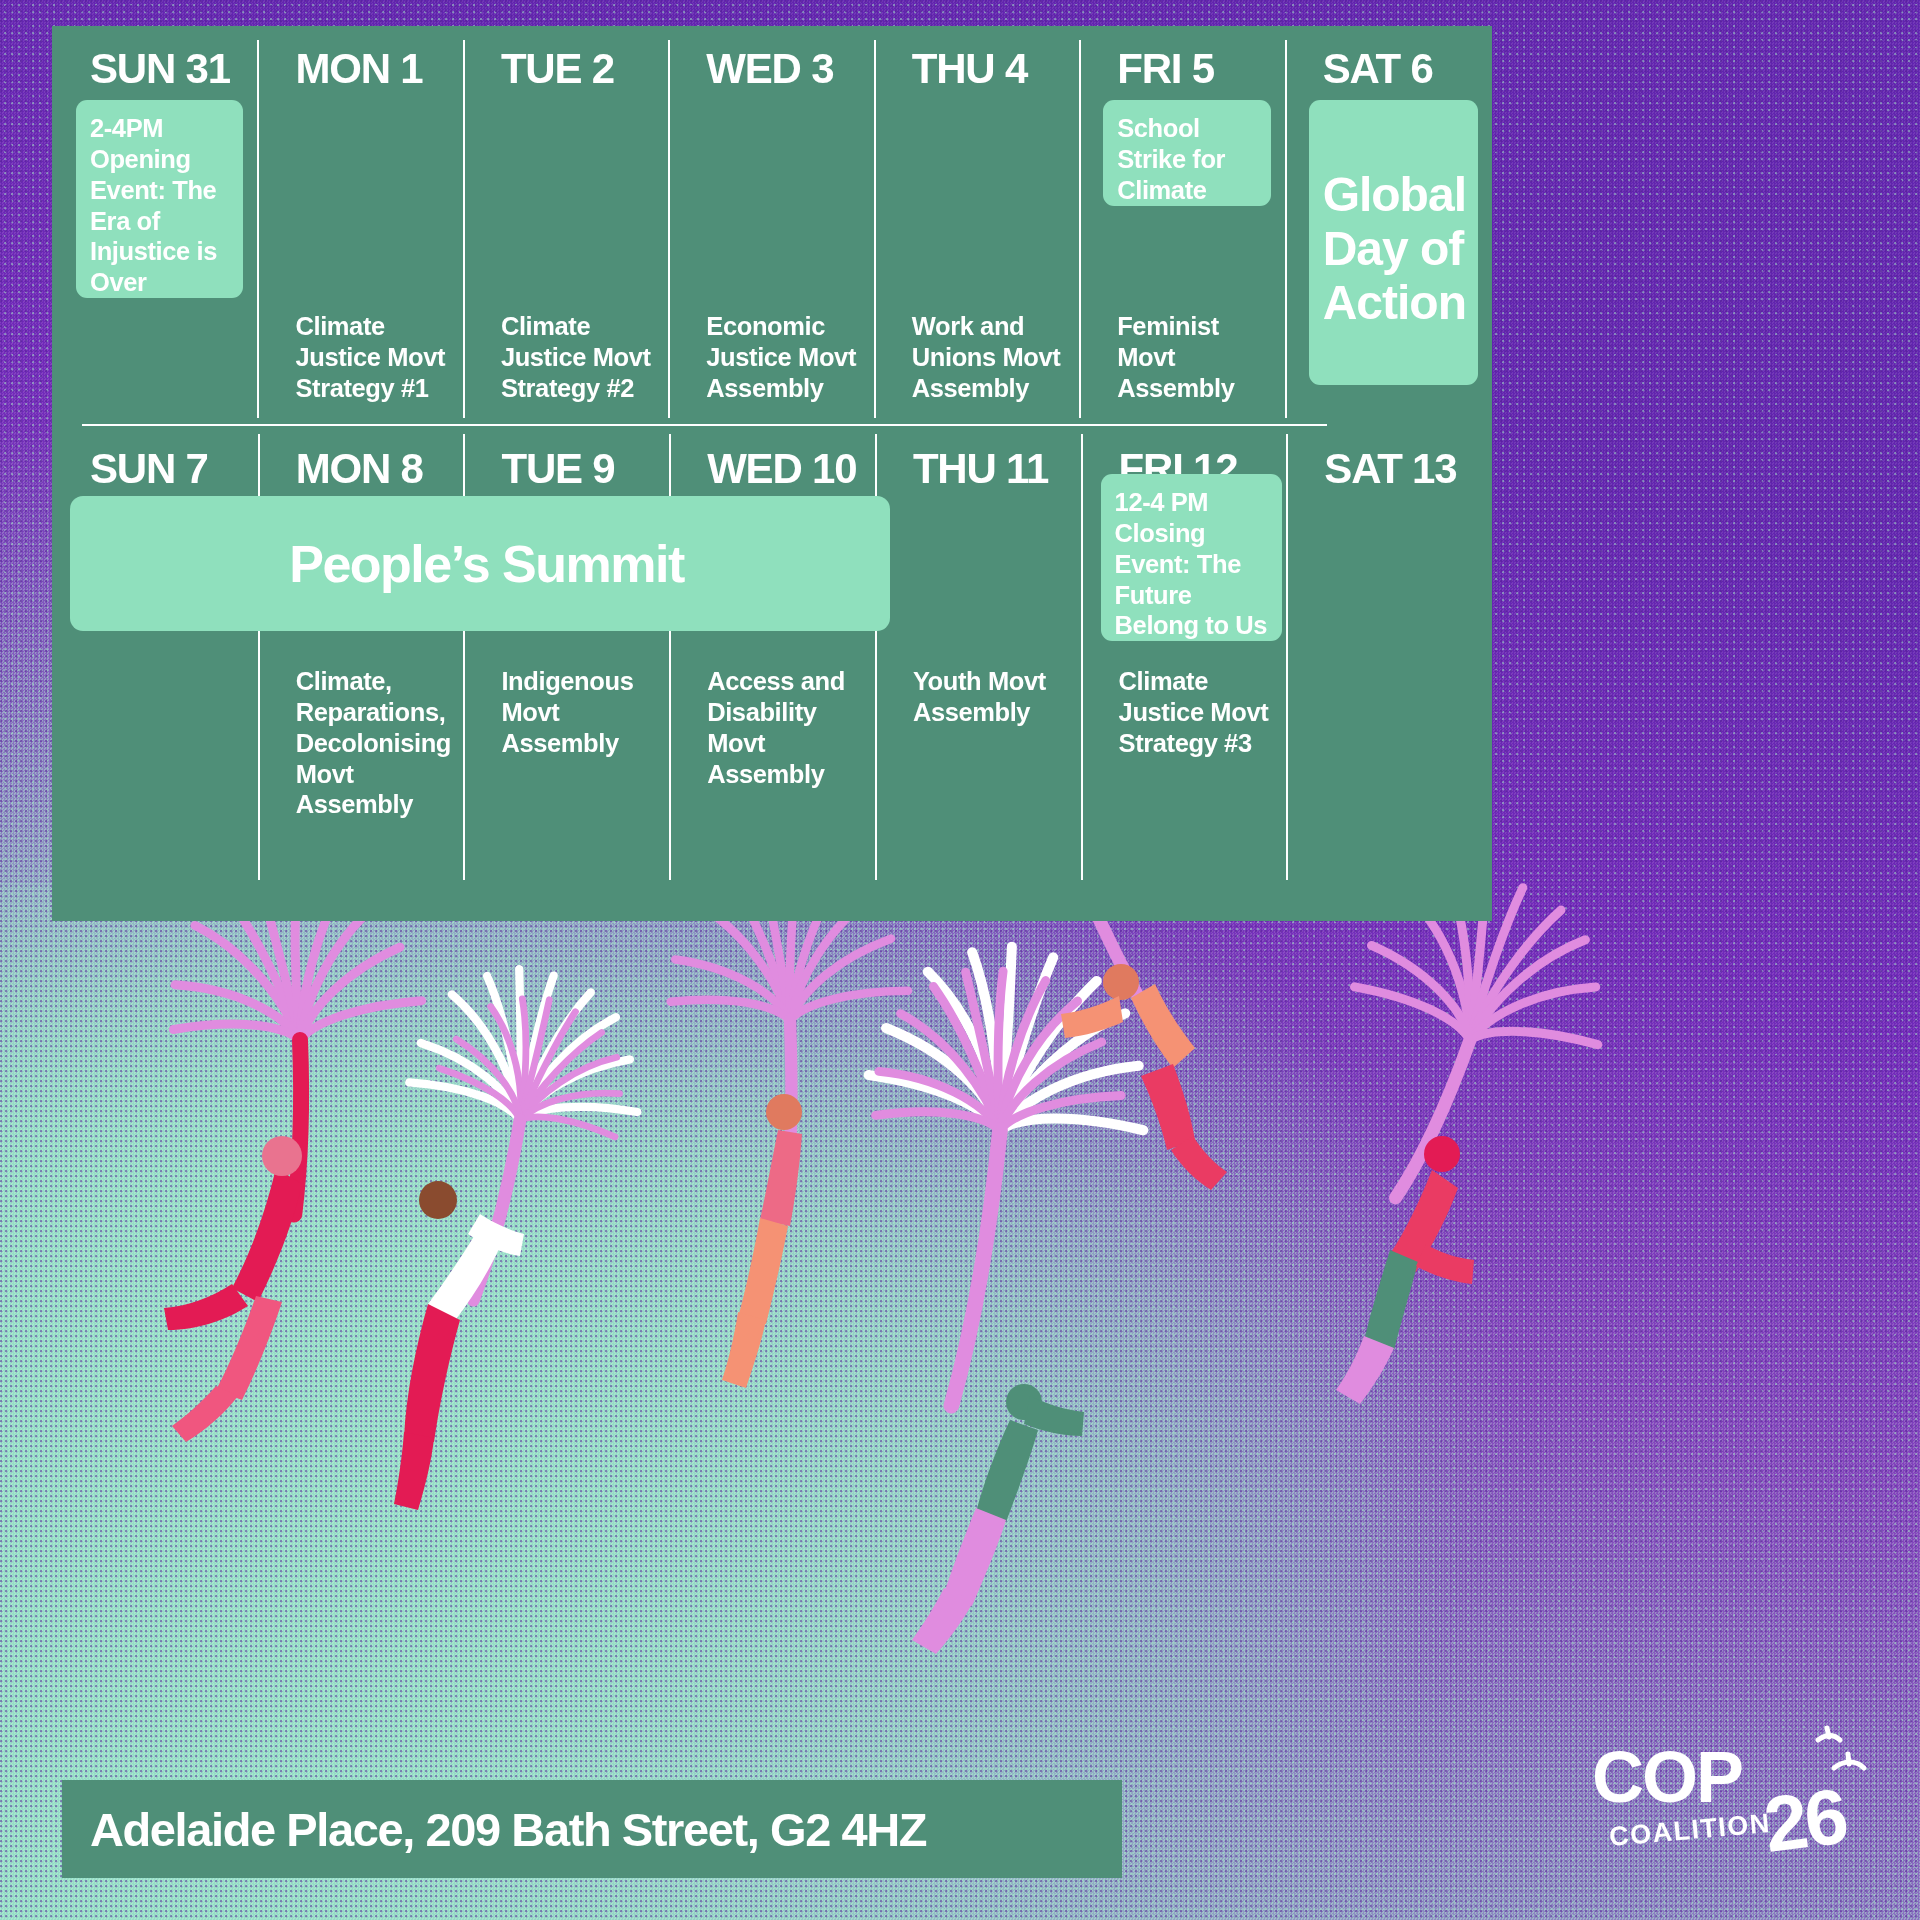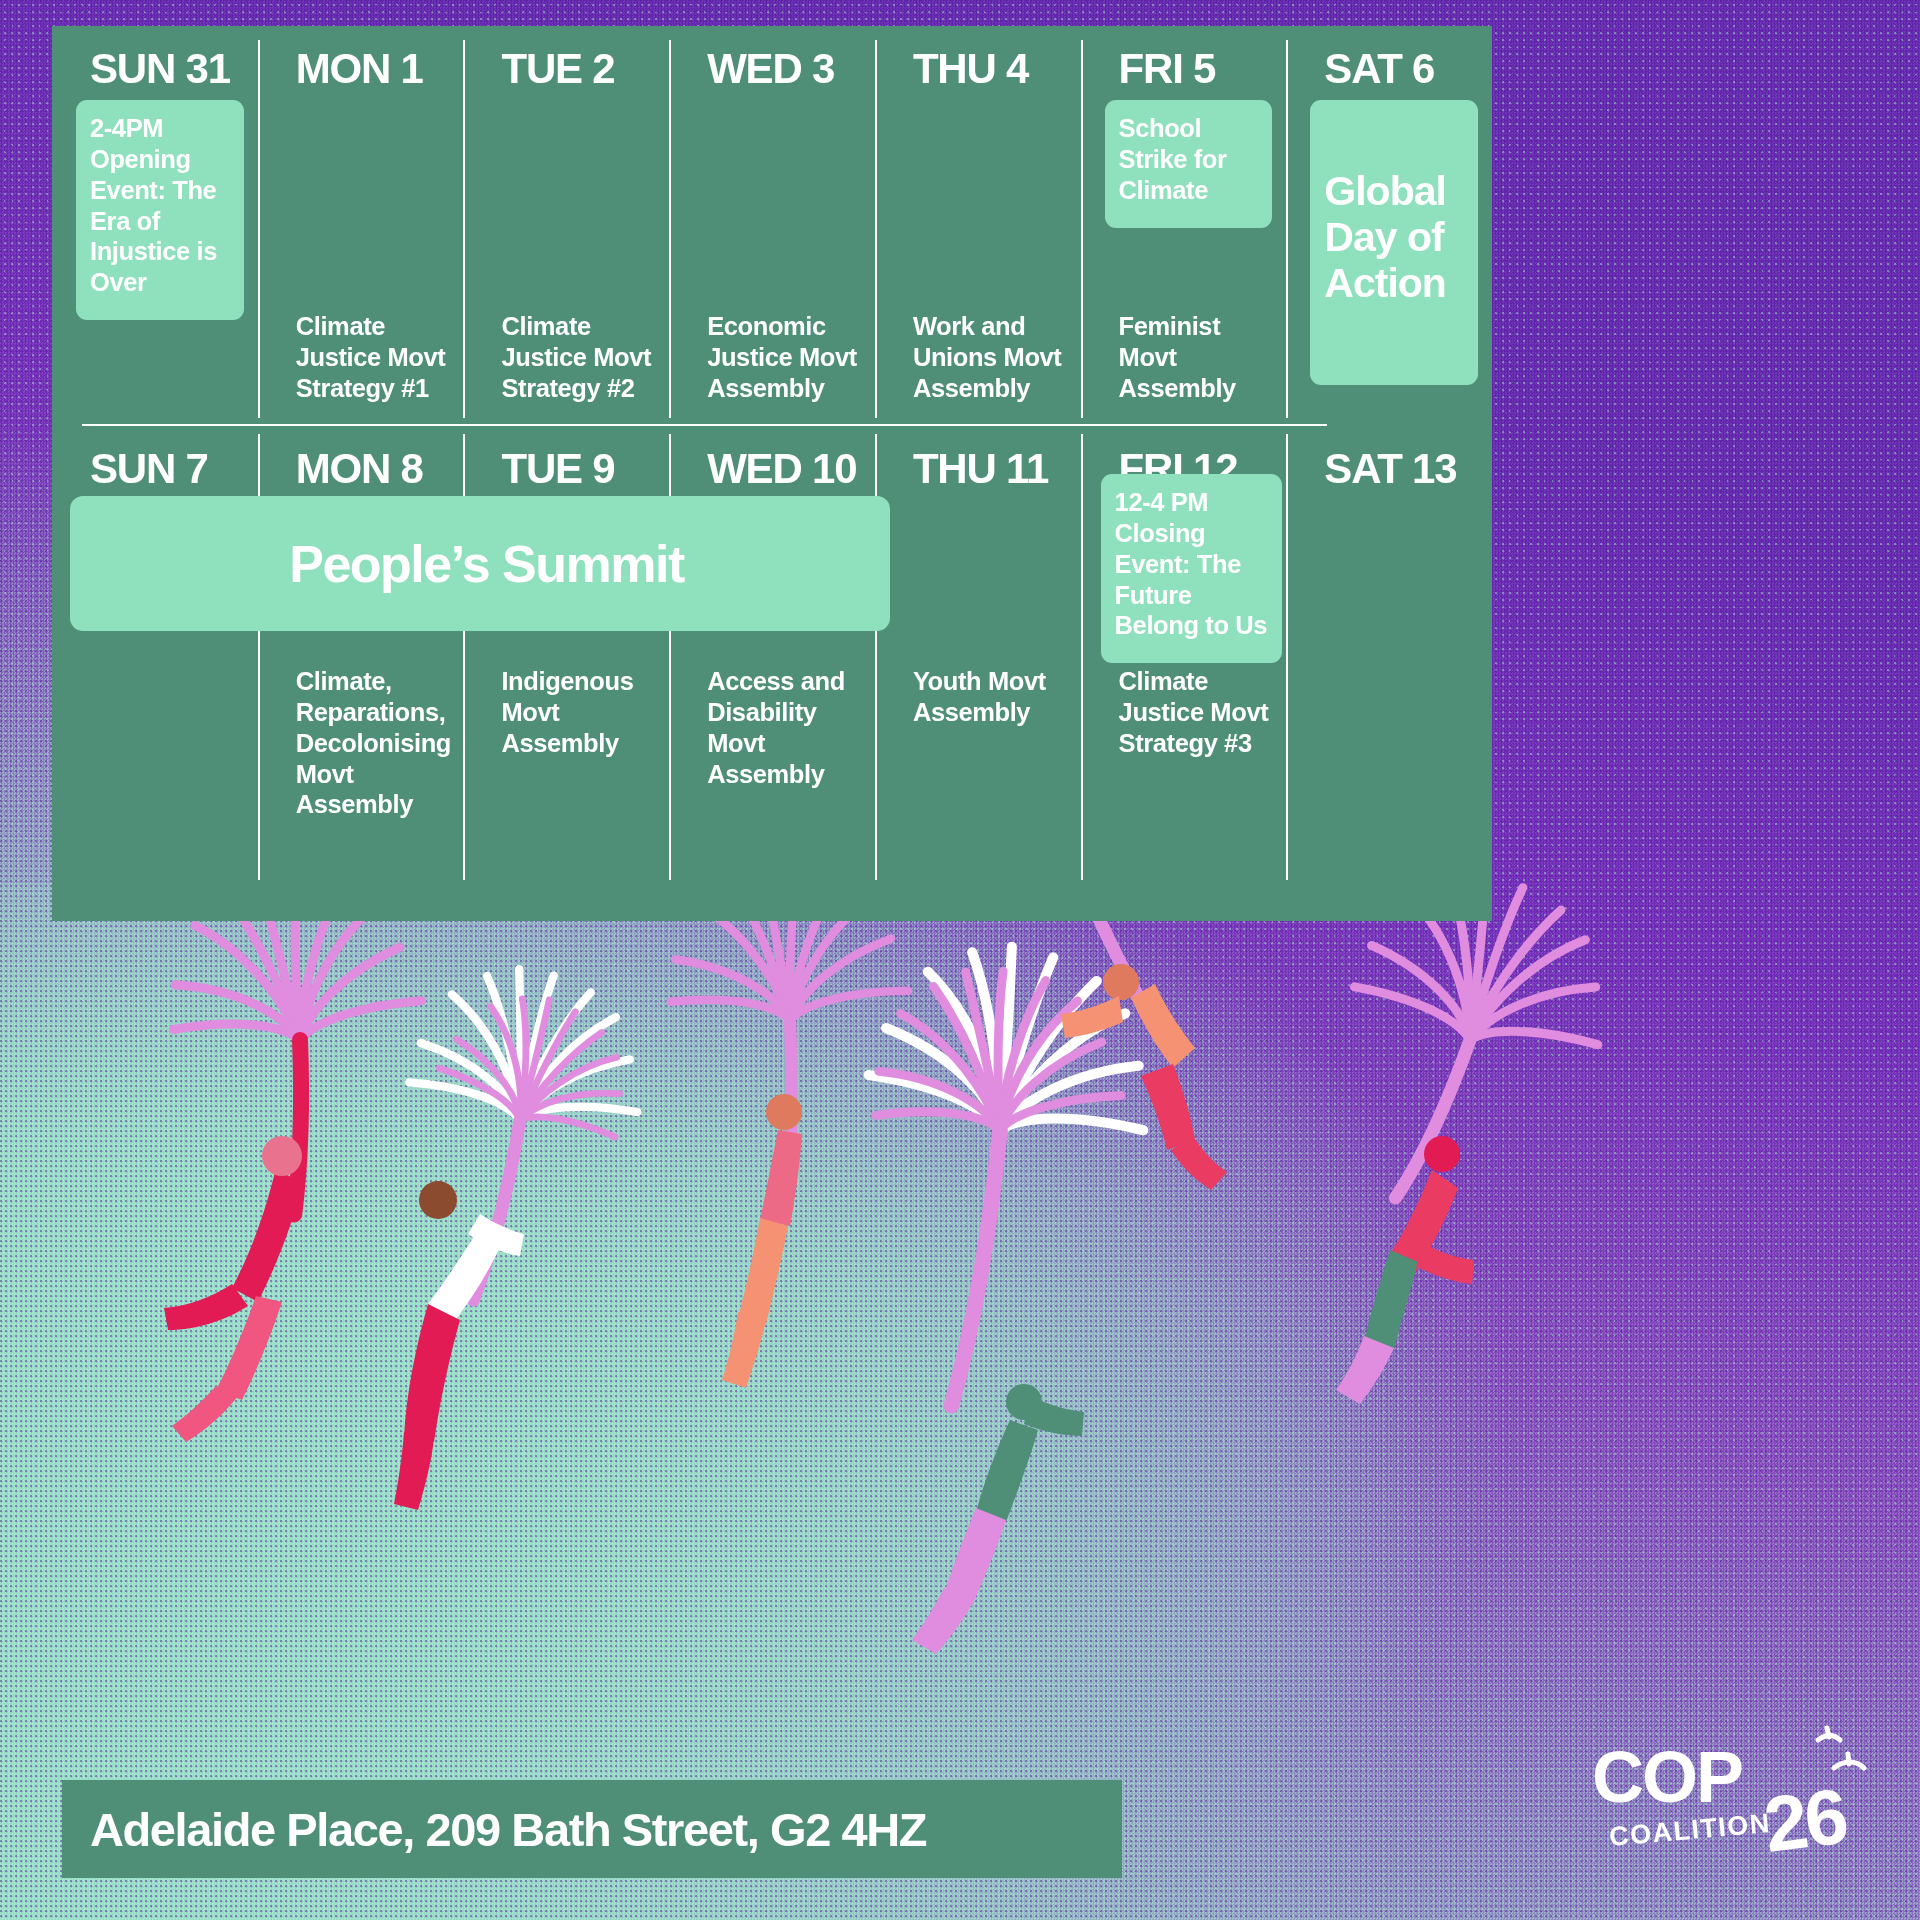--- a/index.html
+++ b/index.html
@@ -75,21 +75,21 @@
     padding-left:24px;
   }
   .chip{
     background:#8fe0bd;
     border-radius:11px;
     color:#fff;
     font-size:25.5px;
     font-weight:bold;
     line-height:1.21;
     letter-spacing:-0.4px;
-    padding:13px 12px 22px 14px;
+    padding:13px 12px 0 14px;
     margin-left:10px;
     display:block;
   }
   .spacer{ flex:1 1 auto; }
 
   
   #week1 .daycol{ height:398px; display:flex; flex-direction:column; }
   #week1 .evt{ padding-bottom:20px; }
   #row-divider{
     height:2px; background:#fff; margin:0 14px 0 30px; width:1245px;
@@ -278,21 +278,21 @@
 
       <div class="daycol">
         <div class="dayhead">FRI 5</div>
         <div class="chip">School Strike for Climate</div>
         <div class="spacer"></div>
         <div class="evt">Feminist Movt Assembly</div>
       </div>
 
       <div class="daycol">
         <div class="dayhead">SAT 6</div>
-        <div class="chip" style="height:285px;display:flex;align-items:center;font-size:41px;letter-spacing:-1px;line-height:1.12;">Global Day of Action</div>
+        <div class="chip" style="height:285px;display:flex;align-items:center;font-size:48px;letter-spacing:-1px;line-height:1.12;">Global Day of Action</div>
       </div>
 
     </div>
   </div>
 
   <div id="row-divider"></div>
 
   <div class="week" id="week2">
     <div class="week-row">
 

